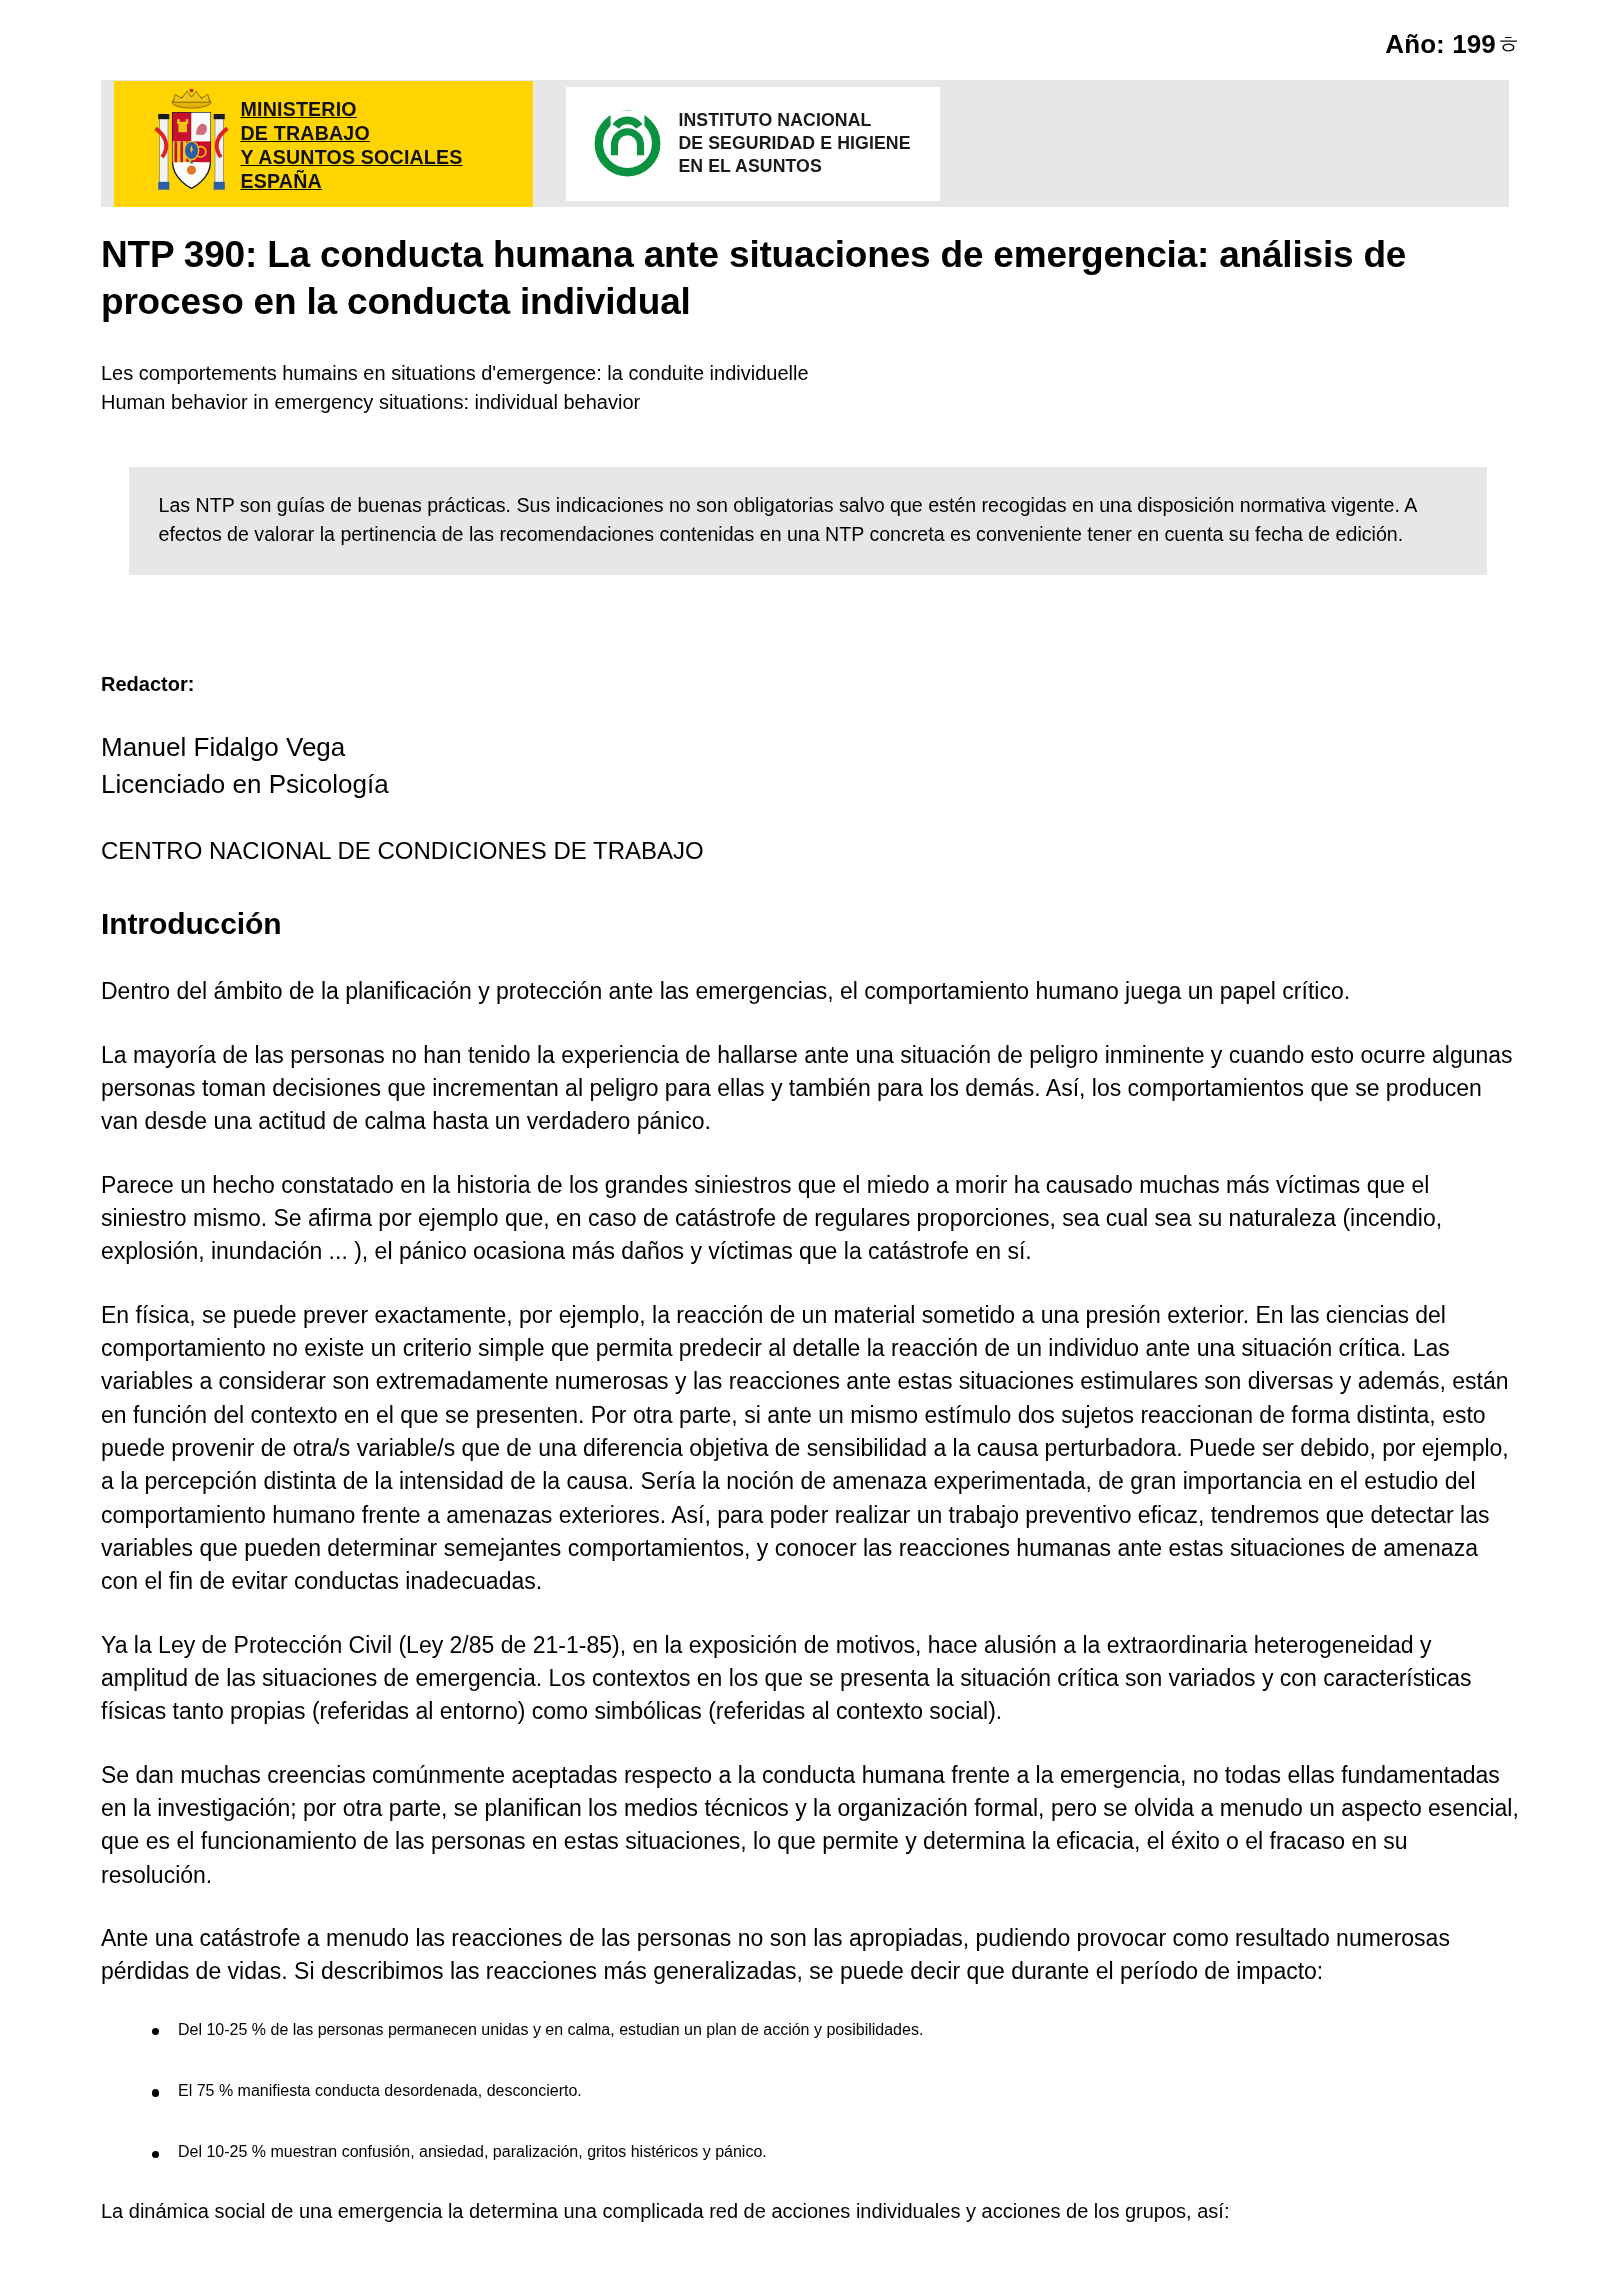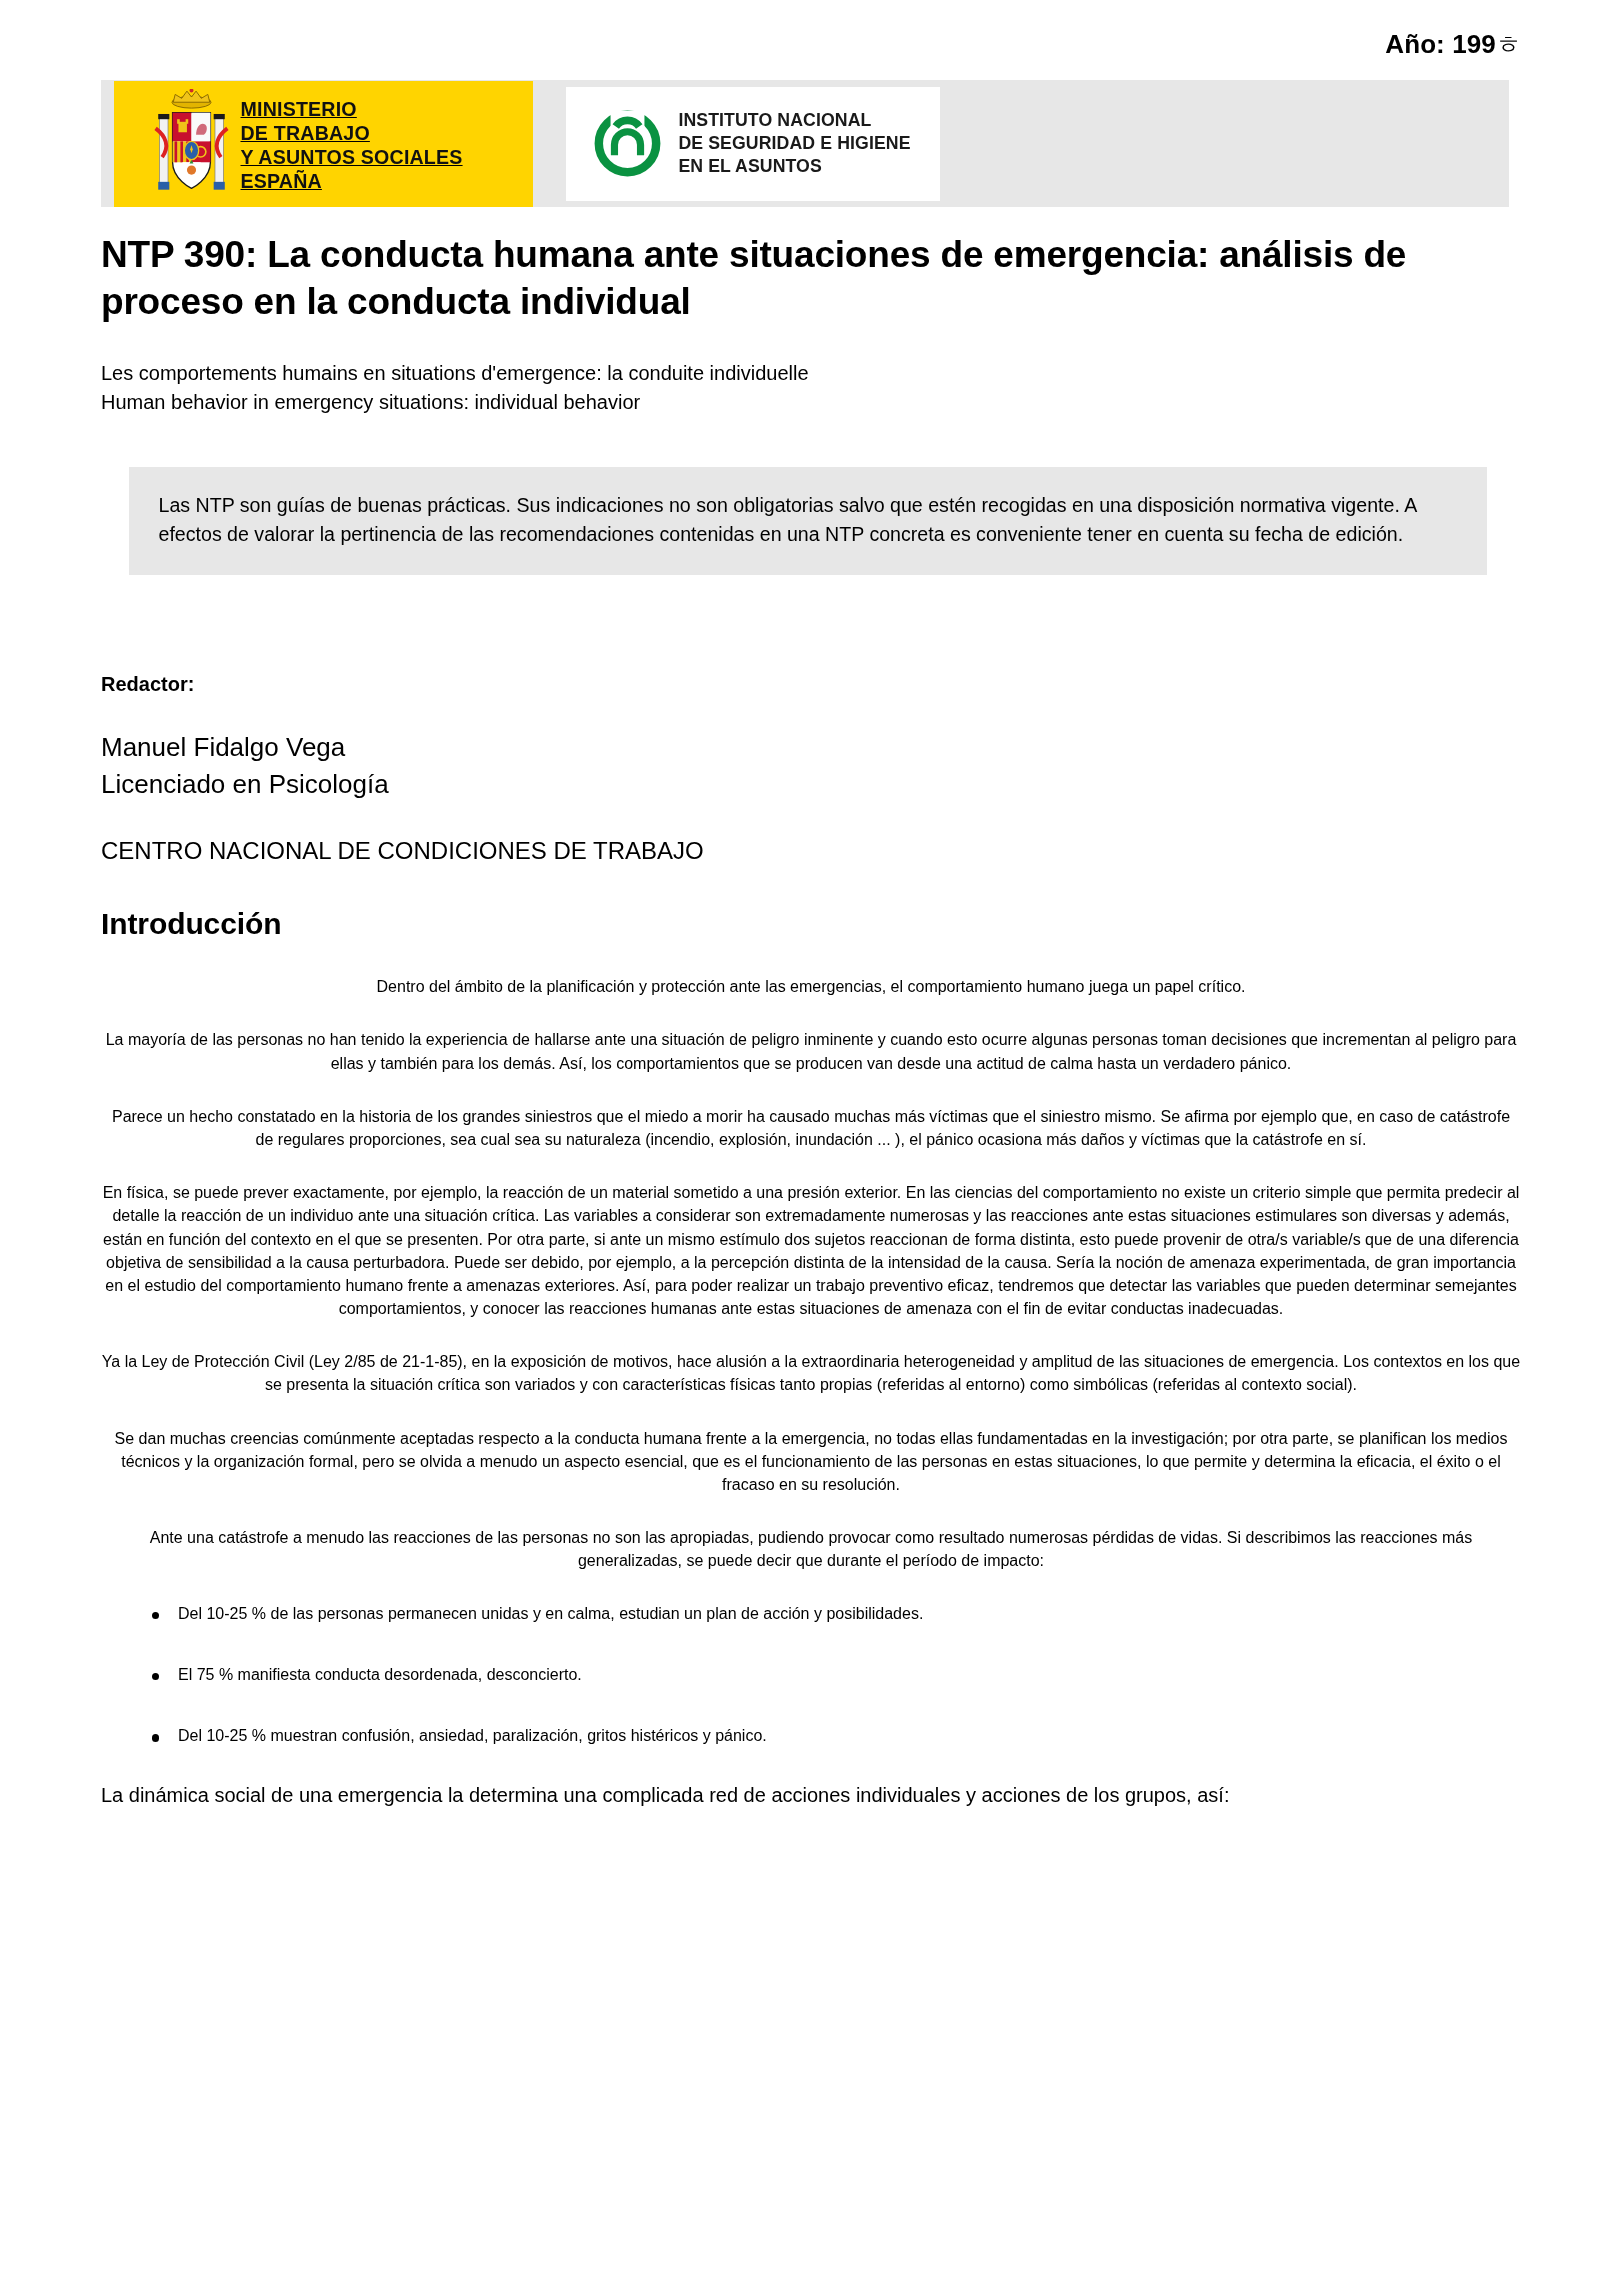--- a/index.html
+++ b/index.html
@@ -154,24 +154,24 @@
   }
 
   h2.section-title {
     font-size: 30px;
     font-weight: bold;
     margin: 42px 0 0 0;
     letter-spacing: -0.1px;
   }
 
   p.para {
-    font-size: 16px;
+    font-size: 23px;
     line-height: 1.45;
     margin: 30px 0 0 0;
-    text-align: center;
+    text-align: left;
   }
   p.para.first { margin-top: 34px; }
 
   ul.bullets {
     margin: 29px 0 0 0;
     padding-left: 77px;
     list-style: none;
   }
   ul.bullets li {
     font-size: 16px;

